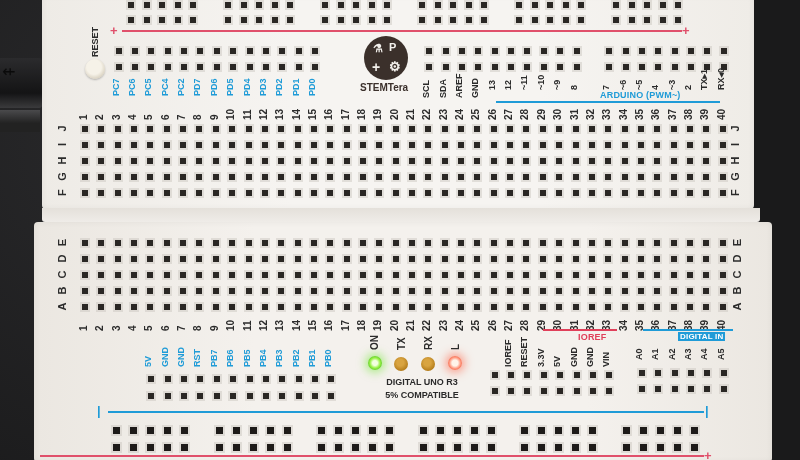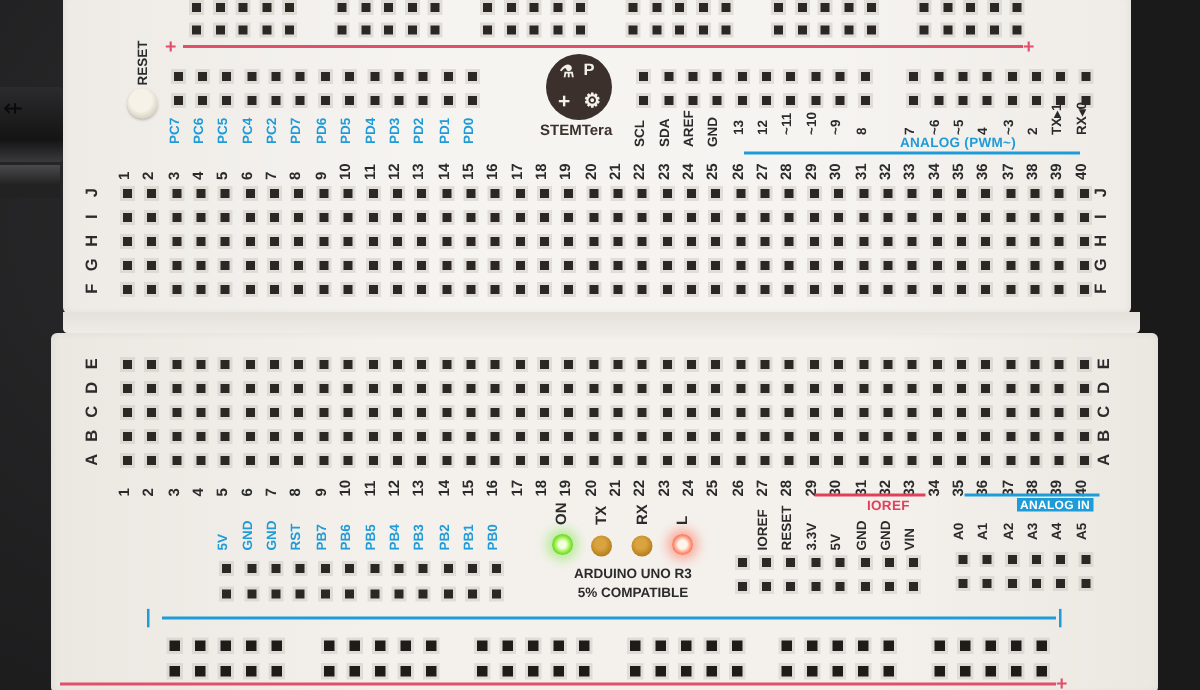--- a/index.html
+++ b/index.html
@@ -872,35 +872,35 @@
 
 <div class="logo">
   <span class="seg" style="left:9px; top:7px;">⚗</span>
   <span class="seg" style="left:25px; top:6px;">P</span>
   <span class="seg" style="left:8px; top:24px; font-size:14px;">+</span>
   <span class="seg" style="left:25px; top:24px; font-size:13px;">⚙</span>
 </div>
 <div class="logo-text">STEMTera</div>
 
 <div class="rail-line" style="left:496px; top:101px; width:224px; background:#1f9bd7;"></div>
-<div class="section-label" style="left:600px; top:90px; color:#1f9bd7;">ANALOG (PWM~)</div>
+<div class="section-label" style="left:600px; top:90px; color:#1f9bd7;">ARDUINO (PWM~)</div>
 
 <div class="rail-line" style="left:543px; top:329px; width:74px; background:#e0405a;"></div>
 <div class="section-label" style="left:578px; top:332px; color:#e0405a;">IOREF</div>
 <div class="rail-line" style="left:643px; top:329px; width:90px; background:#1f9bd7;"></div>
-<div class="section-label" style="left:678px; top:332px; color:#fff; background:#1f9bd7; padding:0 2px; font-size:8px;">ANALOG IN</div>
+<div class="section-label" style="left:678px; top:332px; color:#fff; background:#1f9bd7; padding:0 2px; font-size:8px;">DIGITAL IN</div>
 
 <div class="rail-line" style="left:108px; top:411px; width:596px; background:#1f9bd7;"></div>
 <div class="rail-sign" style="left:97px; top:404px; color:#1f9bd7;">|</div>
 <div class="rail-sign" style="left:705px; top:404px; color:#1f9bd7;">|</div>
 <div class="rail-line" style="left:40px; top:455px; width:664px; background:#e0506b;"></div>
 <div class="rail-sign" style="left:704px; top:449px; color:#e0506b;">+</div>
 
 <div class="led on" style="left:368px; top:356px;"></div>
 <div class="led tx" style="left:394px; top:357px;"></div>
 <div class="led rx" style="left:421px; top:357px;"></div>
 <div class="led l" style="left:448px; top:356px;"></div>
 <div class="vlabel pin-dark" style="left:370px; top:350px; font-size:10px;">ON</div>
 <div class="vlabel pin-dark" style="left:397px; top:350px; font-size:10px;">TX</div>
 <div class="vlabel pin-dark" style="left:424px; top:350px; font-size:10px;">RX</div>
 <div class="vlabel pin-dark" style="left:451px; top:350px; font-size:10px;">L</div>
-<div class="ard-text" style="left:372px; top:377px; width:100px;">ARDUINO UNO R3</div>
+<div class="ard-text" style="left:372px; top:377px; width:100px;">DIGITAL UNO R3</div>
 <div class="ard-text" style="left:372px; top:390px; width:100px;">5% COMPATIBLE</div>
 
 </body></html>

